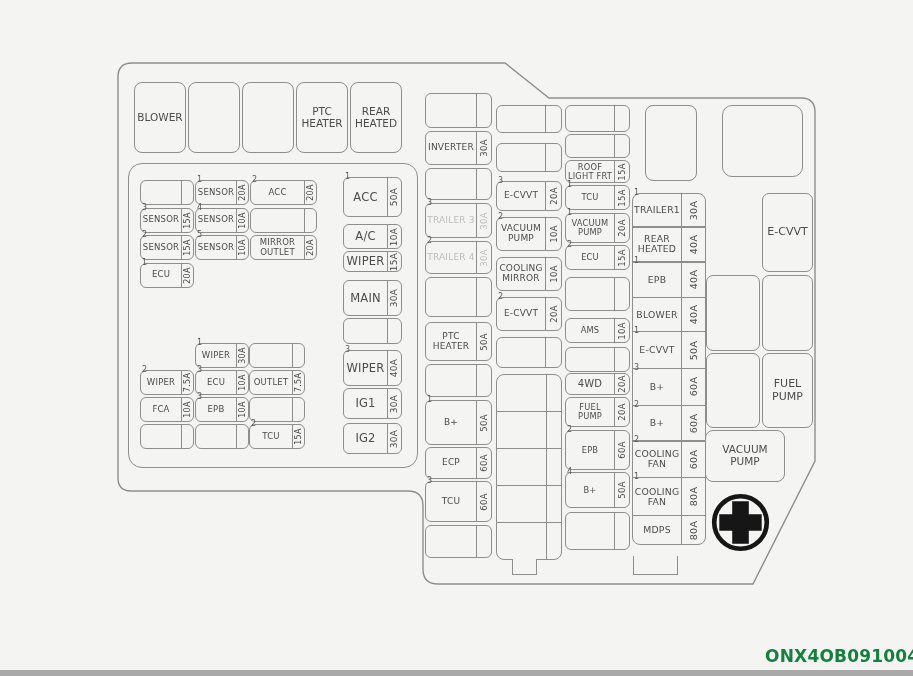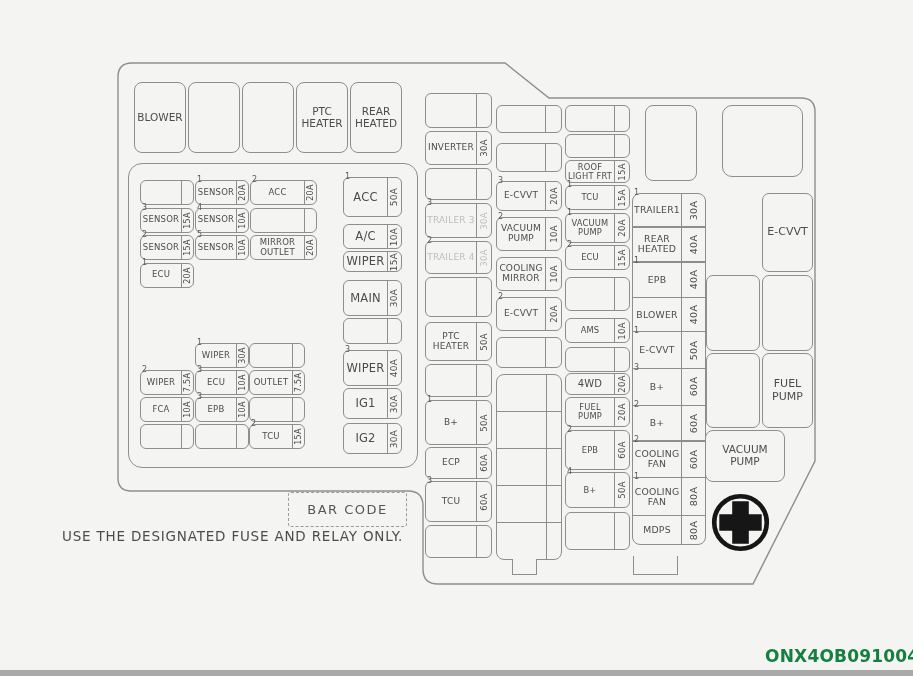--- a/index.html
+++ b/index.html
@@ -561,19 +561,15 @@
 
   <div class="relay" style="left:705px;top:430px;width:80px;height:52px;font-size:10.5px;">
     <span>VACUUM PUMP</span>
   </div>
 
   <svg style="position:absolute;left:711px;top:493px;" width="59" height="59" viewBox="0 0 64 64">
     <circle cx="32" cy="32" r="28.5" fill="none" stroke="#161616" stroke-width="5"></circle>
     <path d="M23,9 h18 v14 h14 v18 h-14 v14 h-18 v-14 h-14 v-18 h14 Z" fill="#161616"></path>
   </svg>
 
-  <div id="barcode-box">
-    <span>BAR CODE</span>
-  </div>
-  <div id="warning-text">USE THE DESIGNATED FUSE AND RELAY ONLY.</div>
   <div id="figure-code">ONX4OB091004</div>
   <div id="bottom-bar"></div>
 </div>
 
 </body></html>

